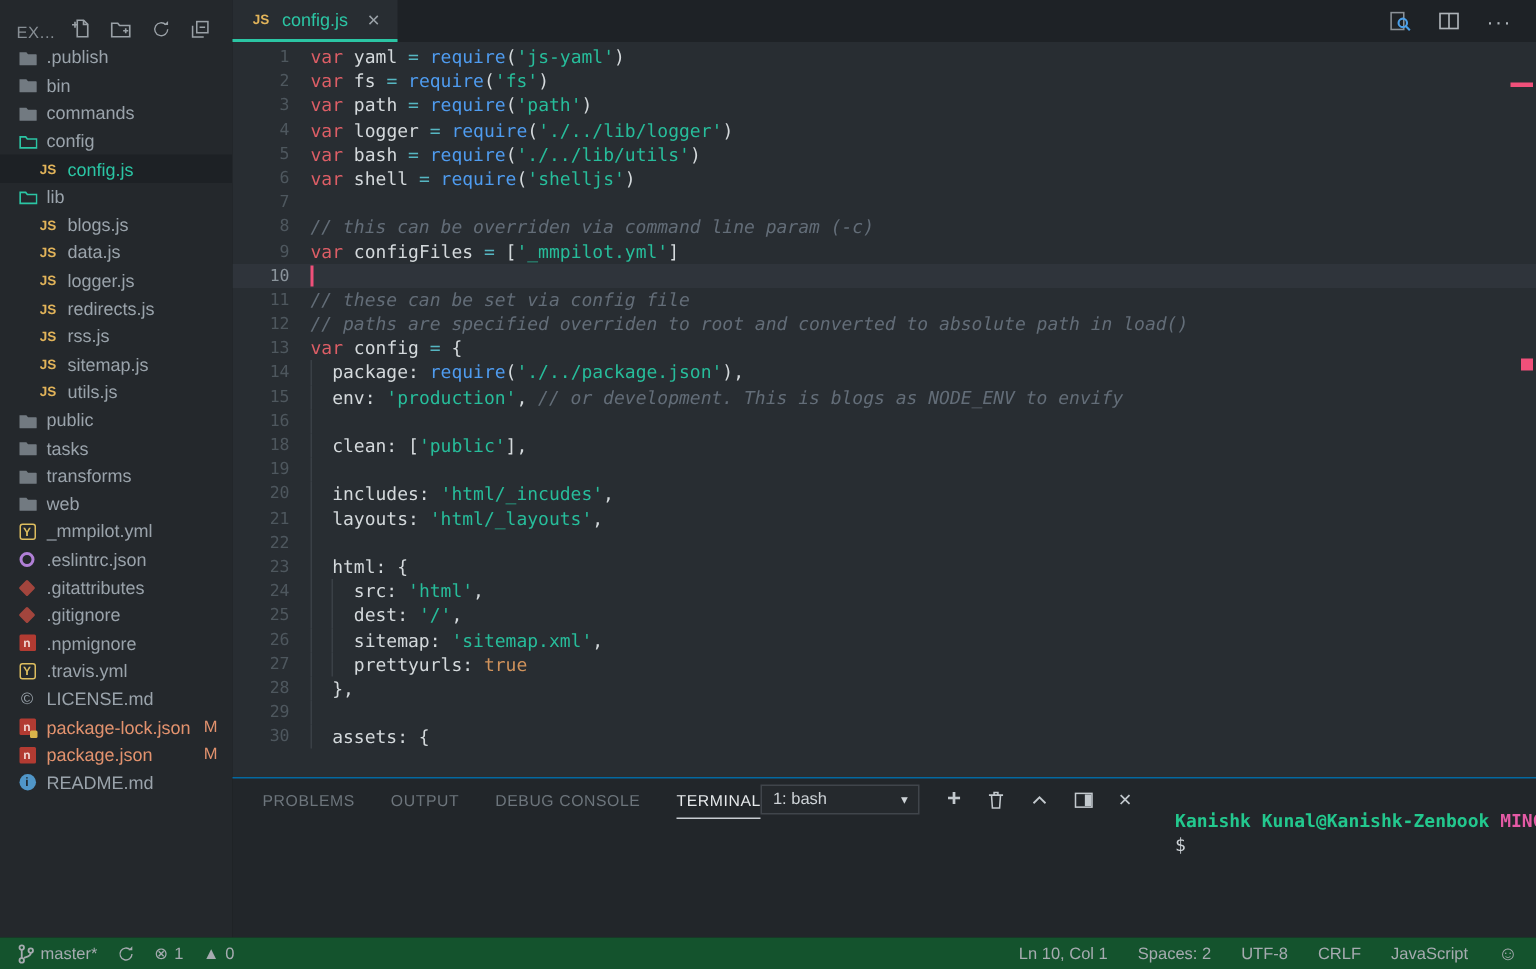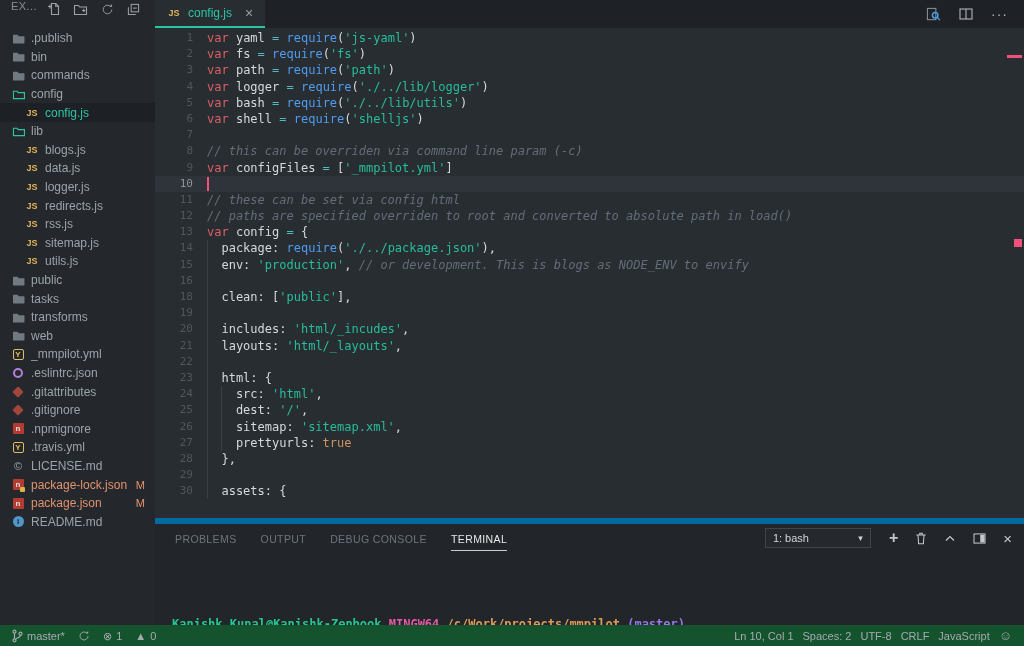--- a/index.html
+++ b/index.html
@@ -4,21 +4,21 @@
 <style>
   * { margin:0; padding:0; box-sizing:border-box; }
   html,body { background:#101214; }
   body { font-family:"Liberation Sans", sans-serif; }
   .app { position:relative; width:1024px; height:646px; background:#17191b; overflow:hidden;
          display:flex; flex-direction:column; }
   .main { display:flex; height:625px; min-height:0; }
 
   
   .sidebar { width:155px; background:#24282c; display:flex; flex-direction:column; flex:none; }
-  .sb-header { height:28px; display:flex; align-items:flex-start; padding:0 8px 0 11px;
+  .sb-header { height:28px; display:flex; align-items:flex-end; padding:0 8px 0 11px;
                color:#878e94; font-size:11px; }
   .sb-title { flex:none; letter-spacing:.4px; margin-right:4px; }
   .sb-actions { display:flex; align-items:center; justify-content:space-around; flex:1; }
   .sb-actions .act { display:inline-flex; align-items:center; justify-content:center; width:18px; height:18px; }
   .tree { flex:1; overflow:hidden; padding-top:1px; }
   .tree-item { height:18.6px; display:flex; align-items:center; gap:6px; font-size:12px;
                color:#9aa3ab; padding-left:11px; white-space:nowrap; }
   .tree-item.ind1 { padding-left:25px; }
   .tree-item.selected { background:#1d2125; color:#2bc5a4; }
   .tree-item.modified { color:#e2926e; }
@@ -59,21 +59,21 @@
   .code { margin-left:14px; white-space:pre; color:#d4d9dc; }
   .guide { position:absolute; top:0; bottom:0; width:1px; background:#3a4046; }
   .cursor { position:absolute; left:52px; top:1px; bottom:1px; width:2px; background:#f0507a; }
   .t-k { color:#dd5e66; } .t-o { color:#56b6c2; } .t-f { color:#4f9cf0; }
   .t-s { color:#27bd9b; } .t-c { color:#636d78; font-style:italic; }
   .t-b { color:#d1935c; } .t-p { color:#d4d9dc; }
   .ruler-mark-cursor { position:absolute; right:2px; top:27px; width:15px; height:3px; background:#f0507a; }
   .ruler-mark-error { position:absolute; right:2px; top:211px; width:8px; height:8px; background:#f0507a; }
 
   
-  .panel { height:107px; background:#22262a; border-top:6px solid #0369a1; display:flex; flex-direction:column; flex:none;gap:44px; }
+  .panel { height:107px; background:#22262a; border-top:1px solid #0369a1; display:flex; flex-direction:row; flex:none; }
   .panel-header { height:28px; display:flex; align-items:center; padding:0 12px 0 20px; flex:none; }
   .panel-tabs { display:flex; gap:24px; }
   .panel-tab { font-size:10.5px; letter-spacing:.4px; color:#6d757c; padding:7px 0 5px; border-bottom:1px solid transparent; }
   .panel-tab.active { color:#e6e9eb; border-bottom-color:#c7ccd1; }
   .panel-spacer { flex:1; }
   .shell-select { display:flex; align-items:center; justify-content:space-between; width:106px; height:20px;
                   background:#25292d; border:1px solid #40454b; color:#ced3d7; font-size:11px;
                   padding:0 7px; margin-right:18px; }
   .shell-caret { font-size:9px; color:#ced3d7; }
   .panel-actions { display:flex; align-items:center; gap:17px; color:#c3c9ce; }
@@ -84,21 +84,21 @@
               font-size:12px; line-height:16px; white-space:pre; }
   .tc-green { color:#23c88e; font-weight:bold; } .tc-magenta { color:#e45aa5; font-weight:bold; }
   .tc-orange { color:#db9a58; font-weight:bold; } .tc-purple { color:#9678e8; font-weight:bold; }
   .tc-plain { color:#cdd2d6; }
 
   
   .statusbar { height:21px; background:#14532d; display:flex; align-items:center;
                padding:0 12px; color:#a6abb0; font-size:11px; flex:none; }
   .sb-left { display:flex; align-items:center; gap:13px; }
   .status-item { display:inline-flex; align-items:center; gap:4px; }
-  .sb-right { margin-left:auto; display:flex; gap:9px; }
+  .sb-right { margin-left:auto; display:flex; gap:20px; }
   .glyph { font-size:11px; line-height:1; }
   .smiley { font-size:13px; }
   svg { display:block; }
 </style>
 </head>
 <body>
 
 <div class="app">
   <div class="main">
 
@@ -386,21 +386,21 @@
               <span class="gutter">9</span>
               <span class="code"><span class="t-k">var</span><span class="t-p"> configFiles </span><span class="t-o">=</span><span class="t-p"> [</span><span class="t-s">'_mmpilot.yml'</span><span class="t-p">]</span></span>
             </div>
             <div class="line current">
               <span class="gutter">10</span>
               <span class="code"></span>
               <i class="cursor"></i>
             </div>
             <div class="line">
               <span class="gutter">11</span>
-              <span class="code"><span class="t-c">// these can be set via config html</span></span>
+              <span class="code"><span class="t-c">// these can be set via config file</span></span>
             </div>
             <div class="line">
               <span class="gutter">12</span>
               <span class="code"><span class="t-c">// paths are specified overriden to root and converted to absolute path in load()</span></span>
             </div>
             <div class="line">
               <span class="gutter">13</span>
               <span class="code"><span class="t-k">var</span><span class="t-p"> config </span><span class="t-o">=</span><span class="t-p"> {</span></span>
             </div>
             <div class="line">

